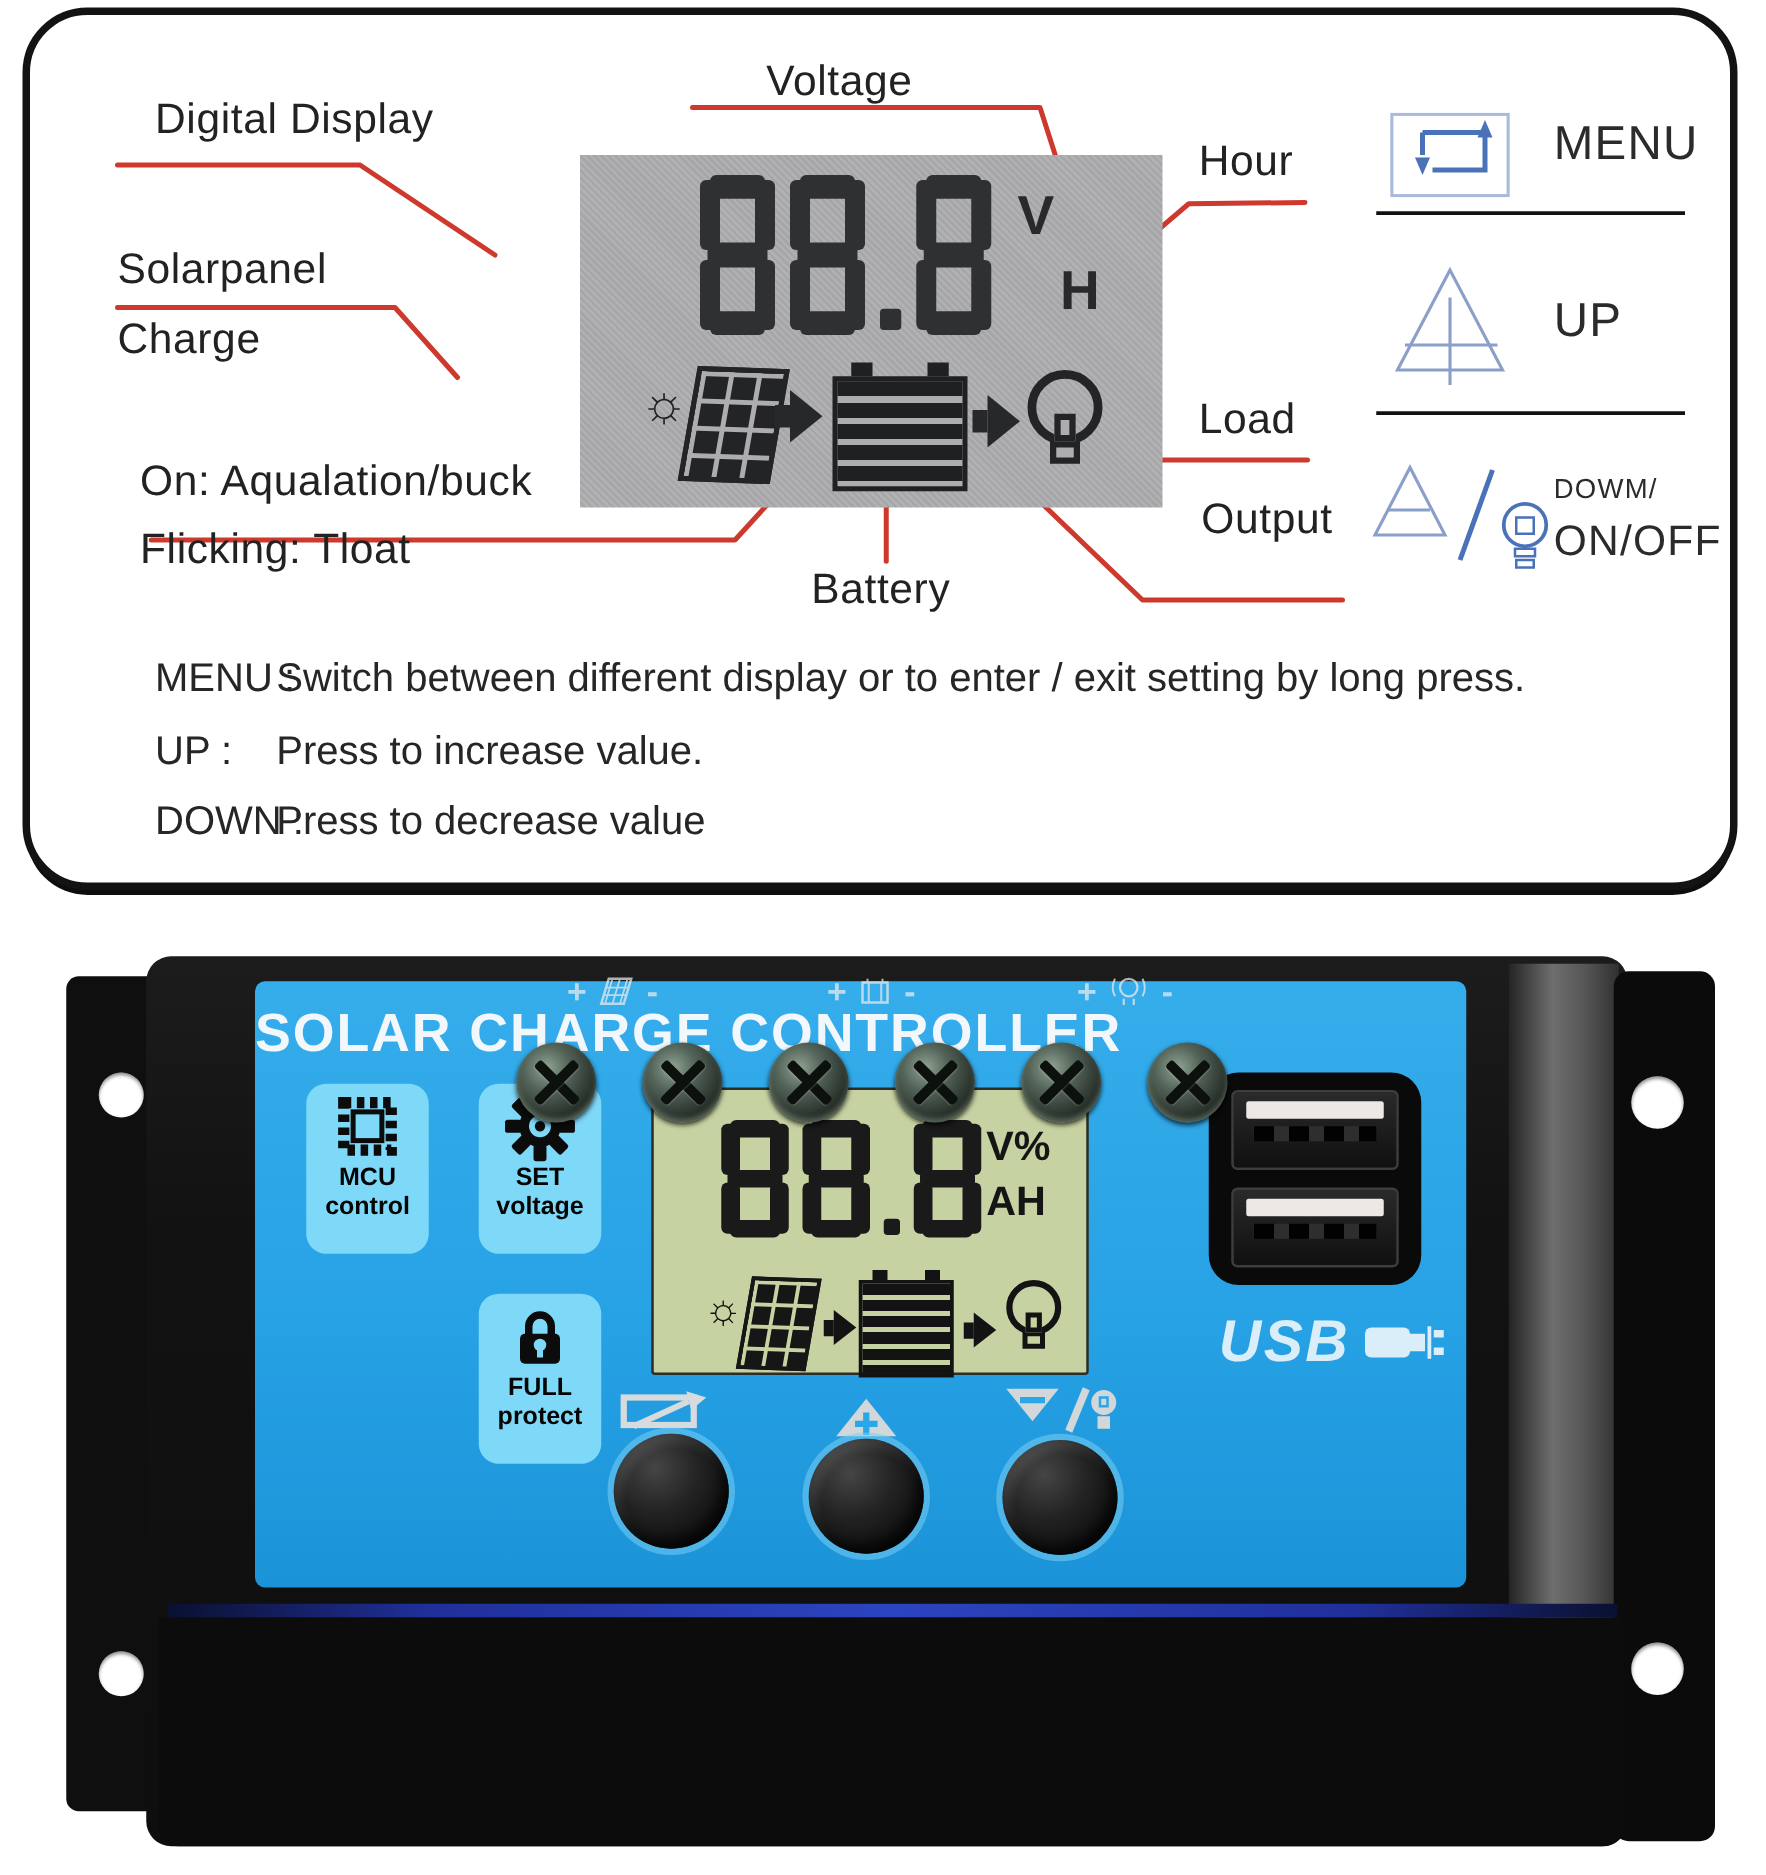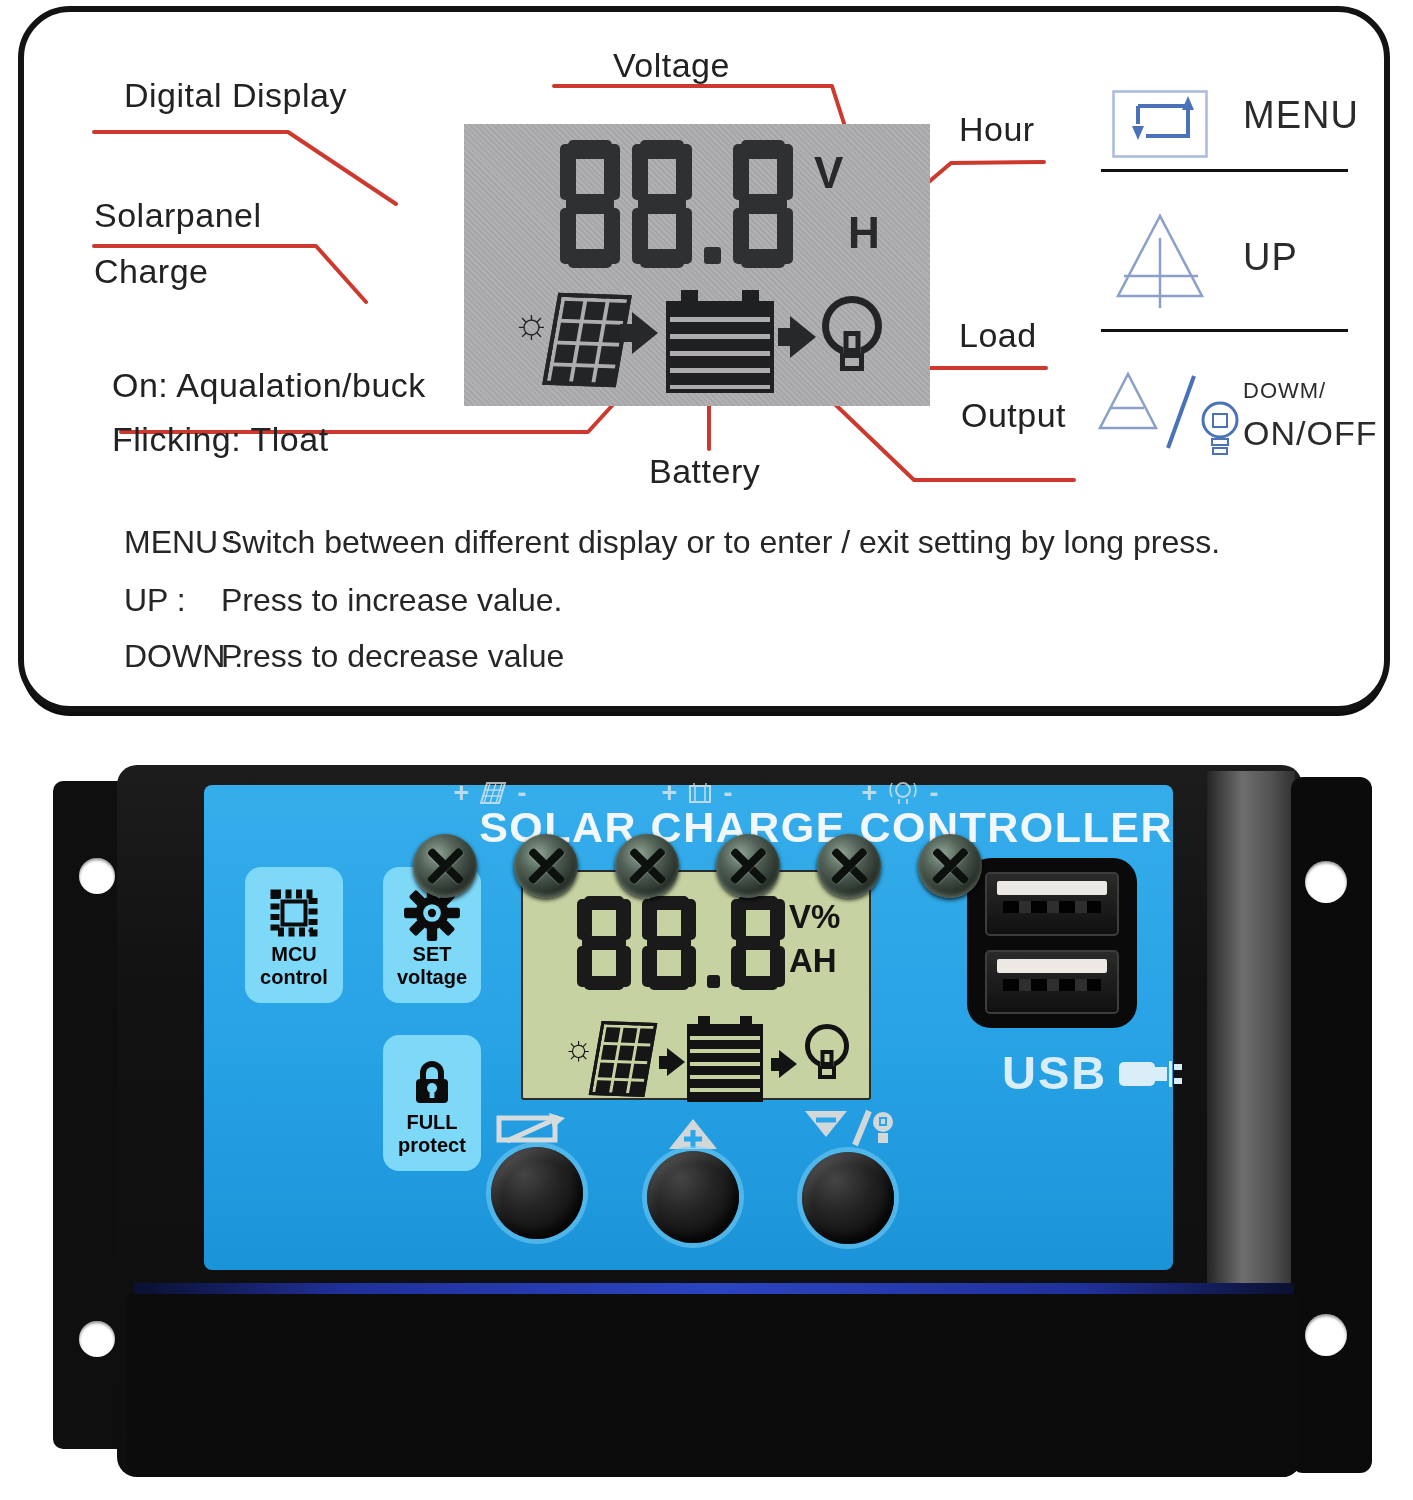--- a/index.html
+++ b/index.html
@@ -78,24 +78,24 @@
   .plate{position:absolute;background:#0f0f0f;}
   #plate-left{left:14px;top:26px;width:90px;height:668px;border-radius:10px;}
   #plate-right{left:1252px;top:22px;width:81px;height:696px;border-radius:12px;background:#0b0b0b;}
   .hole{position:absolute;background:#fff;border-radius:50%;box-shadow:inset 0 2px 3px rgba(0,0,0,.45);}
   #body{position:absolute;left:78px;top:10px;width:1185px;height:712px;border-radius:20px;
     background:linear-gradient(180deg,#1c1c1c 0%,#121212 30%,#0e0e0e 100%);}
   #gray-band{position:absolute;left:1168px;top:16px;width:88px;height:700px;
     background:linear-gradient(90deg,#242424 0%,#6e6e6e 40%,#555 70%,#303030 100%);}
   #front-panel{position:absolute;left:165px;top:30px;width:969px;height:485px;border-radius:8px;
     background:linear-gradient(180deg,#36ADEB 0%,#27A2E5 55%,#1B93D8 100%);}
-  #product-title{position:absolute;left:165px;top:48px;width:969px;text-align:right;
+  #product-title{position:absolute;left:165px;top:48px;width:969px;text-align:left;
     font-size:43px;font-weight:700;letter-spacing:1.5px;color:#F1F7FA;}
   .badge{position:absolute;width:98px;height:136px;border-radius:16px;background:var(--badge-blue);
-    display:flex;flex-direction:column;align-items:center;padding-top:16px;}
+    display:flex;flex-direction:column;align-items:center;padding-top:4px;}
   .badge .bicon{height:60px;display:flex;align-items:center;justify-content:center;}
   .badge .bl{font-size:20px;font-weight:700;color:#050505;line-height:23px;}
   #badge-1{left:206px;top:112px;} #badge-2{left:344px;top:112px;}
   #badge-3{left:206px;top:280px;} #badge-4{left:344px;top:280px;}
 
   #product-lcd{position:absolute;left:482px;top:115px;width:350px;height:230px;border-radius:3px;
     background:var(--product-lcd-green);border:2px solid #2b2e26;}
   #product-lcd .lcd-digits{left:54px;top:24px;height:94px;gap:11px;--segc:#1A1A1A;}
   #product-lcd .d7{width:54px;height:94px;}
   #product-lcd .d7dot{width:13px;height:13px;margin-bottom:2px;}
@@ -121,21 +121,21 @@
   .pbtn{position:absolute;width:92px;height:92px;border-radius:50%;
     background:radial-gradient(circle at 36% 30%, #454545 0%, #232323 40%, #0a0a0a 85%);
     box-shadow:0 0 0 5px rgba(120,205,242,.55), inset -5px -7px 10px rgba(0,0,0,.7), inset 5px 7px 8px rgba(255,255,255,.12);}
   #usb-block{position:absolute;left:928px;top:103px;width:170px;height:170px;border-radius:24px;background:#0a0a0a;}
   .usb-port{position:absolute;left:18px;width:134px;height:64px;border:2px solid #3d3d3d;border-radius:5px;
     background:linear-gradient(180deg,#2a2a2a,#101010);}
   .usb-tongue{position:absolute;left:10px;right:10px;top:7px;height:14px;background:#ECE9E4;border-radius:2px;}
   .usb-pins{position:absolute;left:16px;right:16px;top:27px;height:12px;
     background:repeating-linear-gradient(90deg,#020202 0 16px, #2e2e2e 16px 28px);}
   #usb-row{position:absolute;left:936px;top:290px;display:flex;align-items:center;gap:10px;}
-  #usb-text{font-size:47px;font-weight:900;color:#D9EEF9;letter-spacing:2px;margin-left:27px;}
+  #usb-text{font-size:47px;font-weight:900;font-style:italic;color:#D9EEF9;letter-spacing:2px;}
   #strip-blue{position:absolute;left:95px;top:528px;width:1160px;height:11px;
     background:linear-gradient(90deg,#0A1030 0%, var(--terminal-strip-blue) 18%, #2b44c0 50%, var(--terminal-strip-blue) 82%, #0A1030 100%);}
   #terminal-block{position:absolute;left:88px;top:539px;width:1172px;height:183px;background:#0c0c0c;border-radius:0 0 16px 16px;}
   .tmark{position:absolute;top:19px;width:140px;height:38px;display:flex;align-items:center;justify-content:center;gap:10px;
     color:#EDEDED;opacity:.72;font-size:27px;font-weight:700;}
   .screw{position:absolute;top:79px;width:64px;height:64px;border-radius:50%;
     background:radial-gradient(circle at 38% 32%, #90a494 0%, #55655a 30%, #242d26 70%, #10140f 100%);
     box-shadow:inset 0 -3px 4px rgba(210,230,210,.30), 0 2px 4px rgba(0,0,0,.8);}
   .screw::before,.screw::after{content:"";position:absolute;left:15%;top:44%;width:70%;height:13%;
     background:#0d110e;border-radius:3px;box-shadow:0 1px 1px rgba(255,255,255,.18);}

